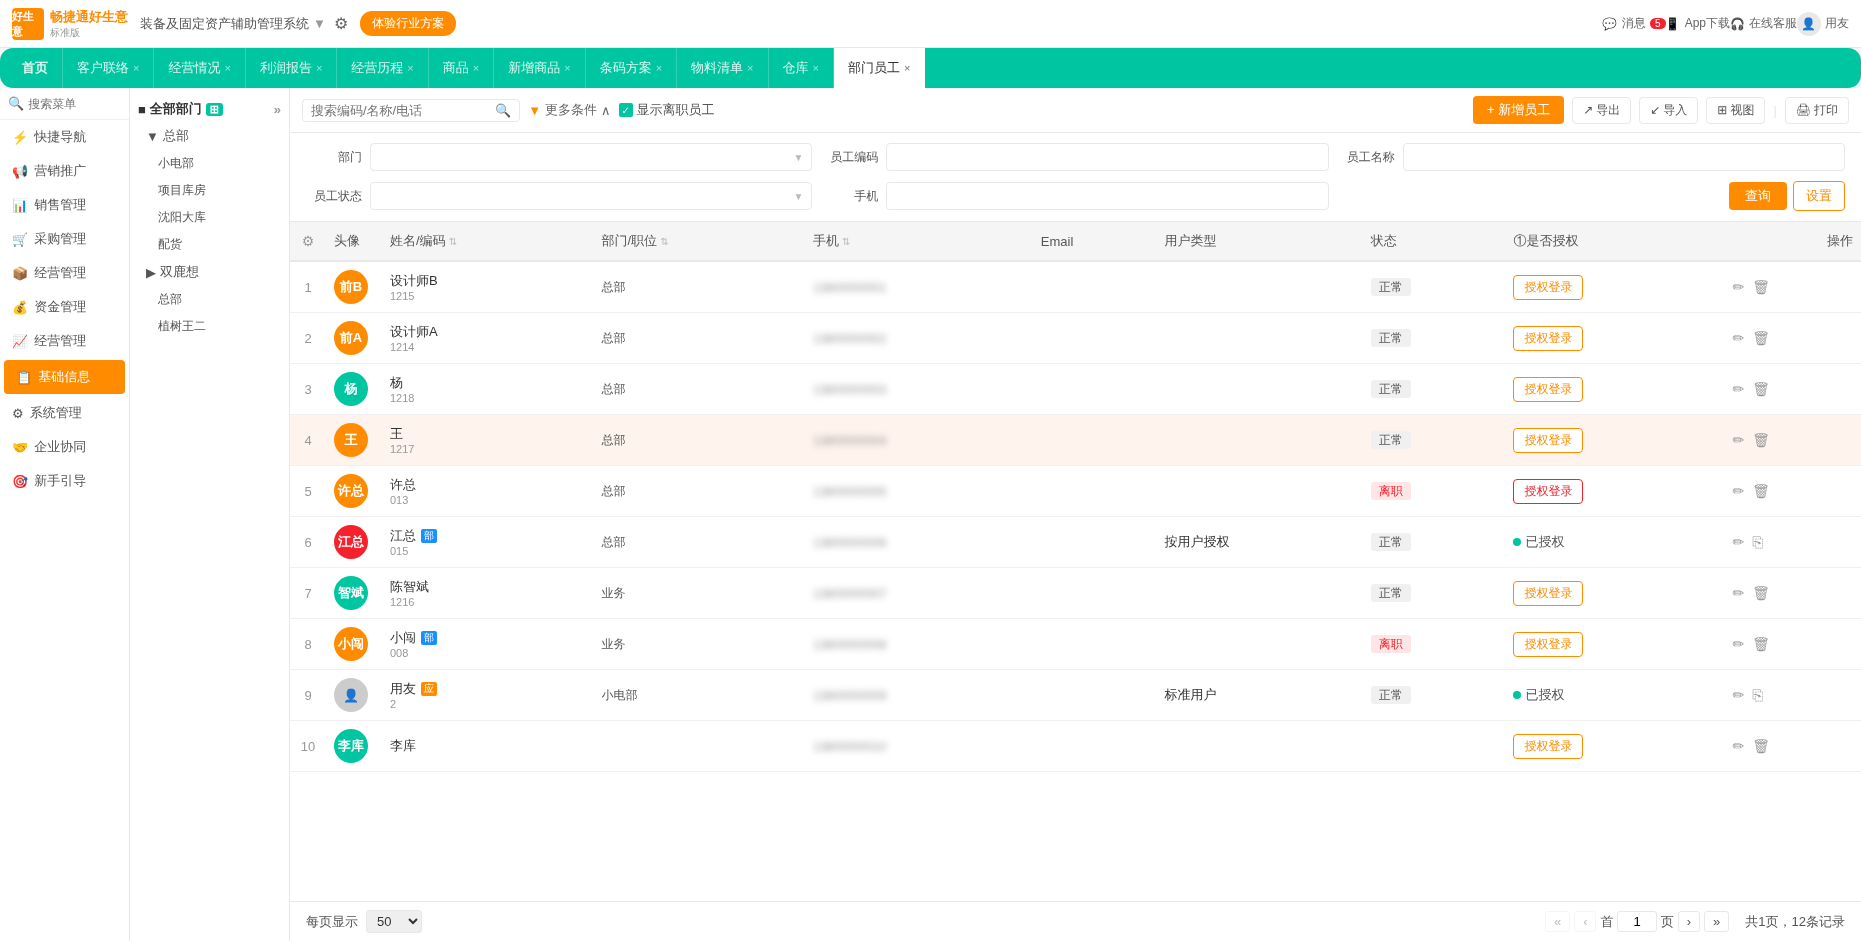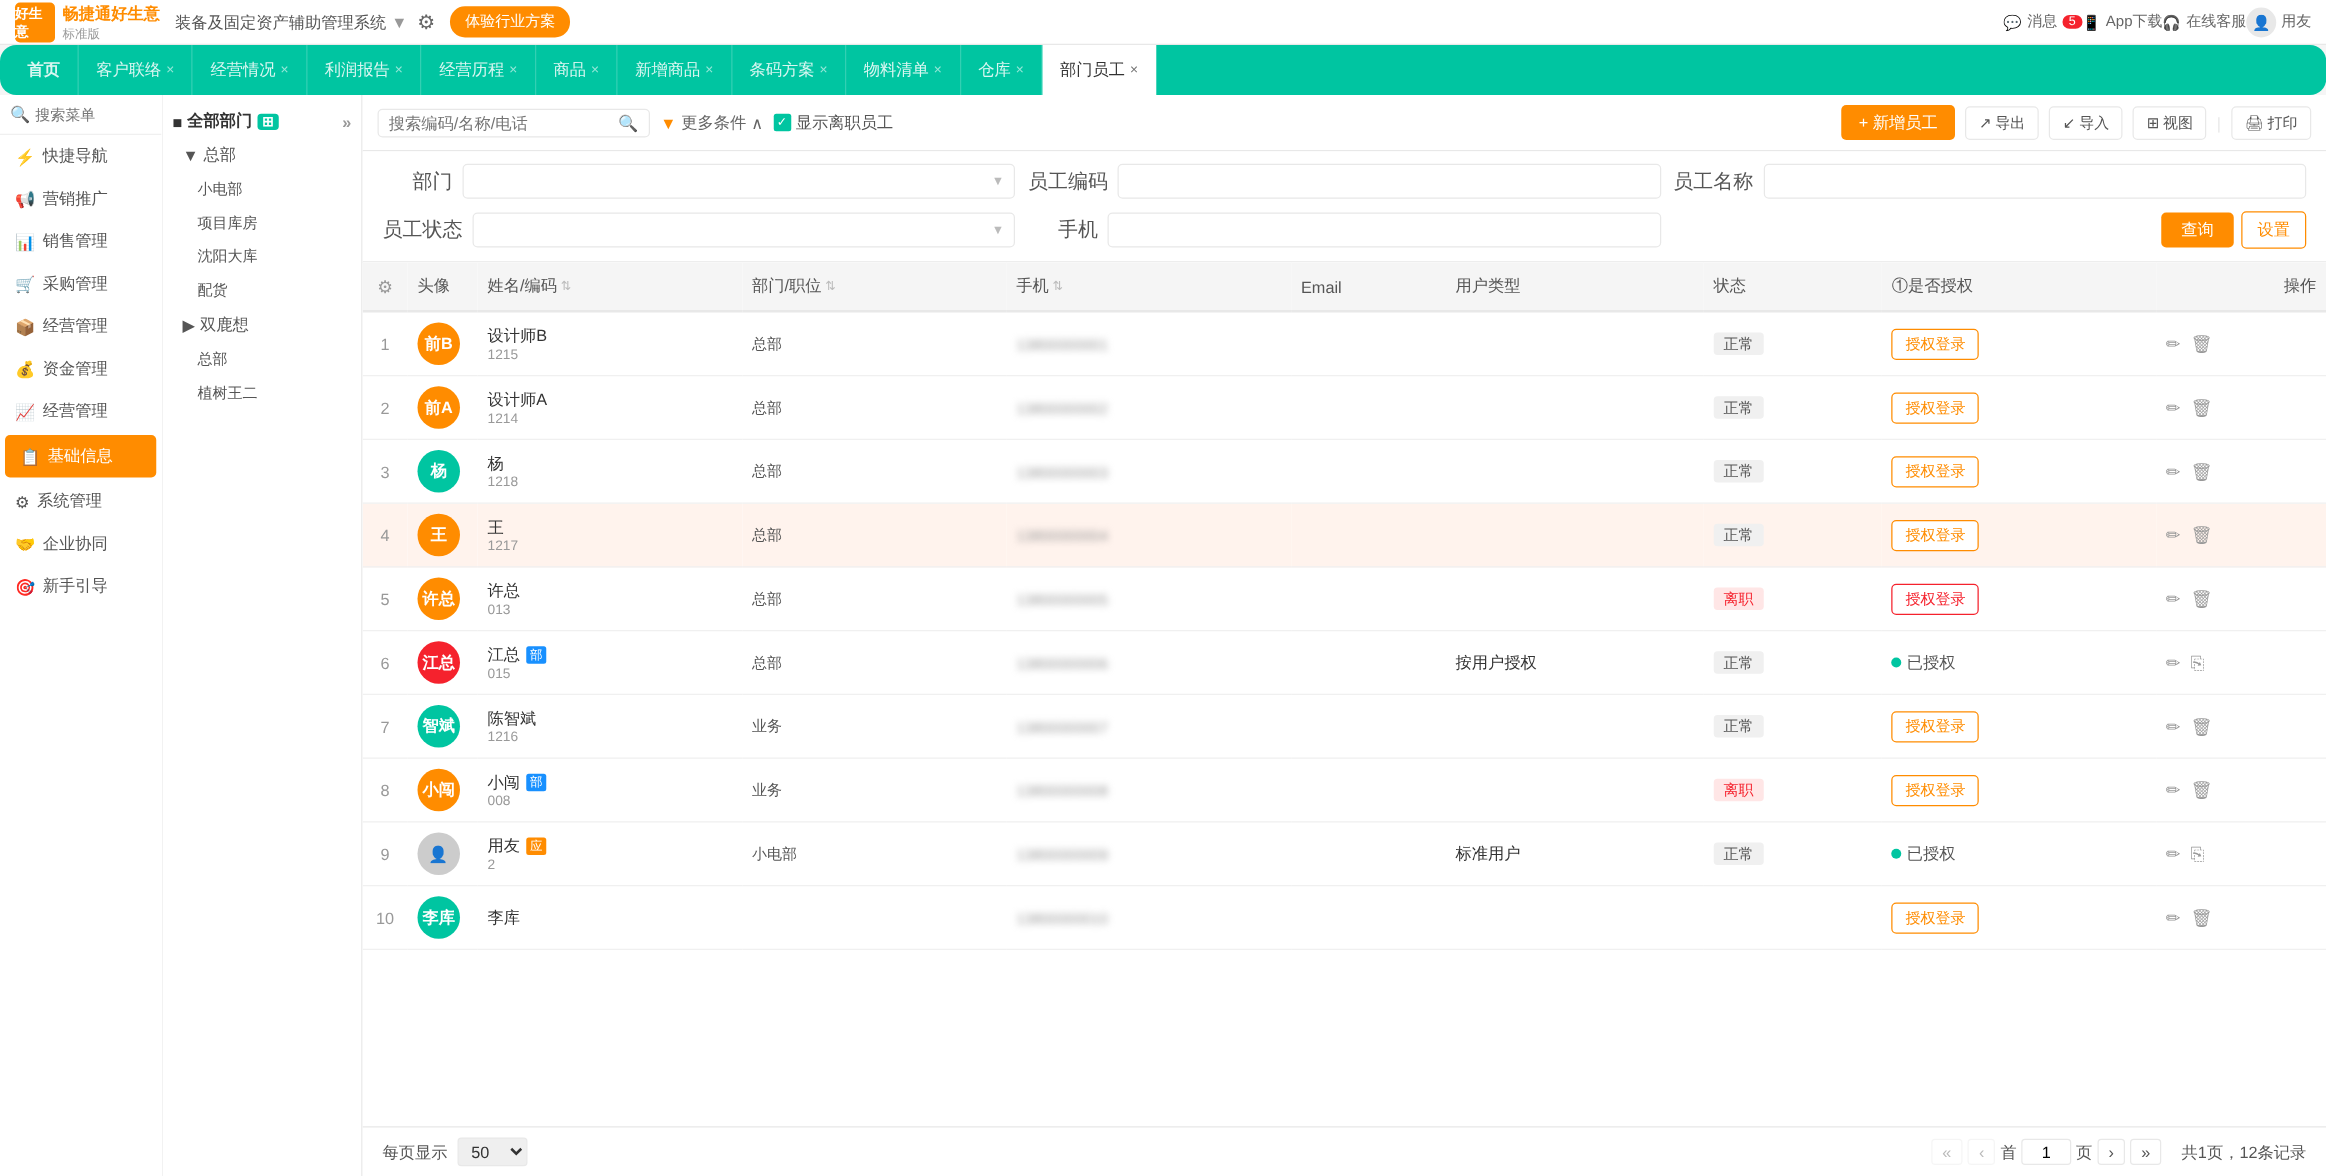--- a/index.html
+++ b/index.html
@@ -1,19 +1,19 @@
 <!DOCTYPE html>
 <html><head>
   <meta charset="utf-8">
   <style>
     * { box-sizing: border-box; margin: 0; padding: 0; }
     body { font-family: 'Microsoft YaHei', Arial, sans-serif; font-size: 13px; background: #f5f5f5; color: #333; height: 941px; overflow: hidden; display: flex; flex-direction: column; }
 
     
-    .top-bar { background: #fff; height: 36px; display: flex; align-items: center; padding: 12px 12px; border-bottom: 1px solid #e8e8e8; flex-shrink: 0; }
+    .top-bar { background: #fff; height: 48px; display: flex; align-items: center; padding: 12px 12px; border-bottom: 1px solid #e8e8e8; flex-shrink: 0; }
     .logo-area { display: flex; align-items: center; gap: 6px; margin-right: 12px; }
     .logo-icon { width: 32px; height: 32px; background: #ff8c00; border-radius: 4px; display: flex; align-items: center; justify-content: center; color: #fff; font-size: 11px; font-weight: bold; }
     .top-btn { display: flex; align-items: center; gap: 4px; font-size: 12px; color: #666; cursor: pointer; }
     .top-btn .badge { background: #f5222d; color: #fff; border-radius: 8px; font-size: 10px; padding: 0 4px; min-width: 16px; text-align: center; }
     .trial-btn { background: #ff8c00; color: #fff; border: none; border-radius: 12px; padding: 4px 12px; font-size: 12px; cursor: pointer; }
     .settings-icon { color: #666; cursor: pointer; font-size: 16px; }
 
     
     .nav-tabs { background: #00c5a1; height: 40px; display: flex; align-items: center; padding: 0 8px; flex-shrink: 0; overflow: hidden; border-radius: 13px; }
     .nav-tab { padding: 0 14px; height: 40px; display: flex; align-items: center; color: rgba(255,255,255,0.85); font-size: 13px; cursor: pointer; white-space: nowrap; border-right: 1px solid rgba(255,255,255,0.2); gap: 4px; }
@@ -54,21 +54,21 @@
     .filter-icon { color: #ff8c00; }
     .show-dimission { display: flex; align-items: center; gap: 4px; font-size: 13px; color: #555; cursor: pointer; }
     .checkbox-checked { width: 14px; height: 14px; background: #00c5a1; border-radius: 2px; display: flex; align-items: center; justify-content: center; color: #fff; font-size: 10px; }
     .search-right { margin-left: auto; display: flex; align-items: center; gap: 8px; }
     .add-emp-btn { background: #ff8c00; color: #fff; border: none; border-radius: 4px; padding: 5px 14px; font-size: 13px; cursor: pointer; display: flex; align-items: center; gap: 4px; }
     .action-btn { border: 1px solid #e8e8e8; background: #fff; border-radius: 4px; padding: 4px 10px; font-size: 12px; color: #555; cursor: pointer; display: flex; align-items: center; gap: 3px; }
 
     
     .filter-form { background: #fff; padding: 10px 16px; border-bottom: 1px solid #e8e8e8; flex-shrink: 0; display: grid; grid-template-columns: 1fr 1fr 1fr; gap: 10px; }
     .form-row { display: flex; align-items: center; gap: 8px; }
-    .form-label { font-size: 16px; color: #555; white-space: nowrap; min-width: 56px; text-align: right; }
+    .form-label { font-size: 12px; color: #555; white-space: nowrap; min-width: 56px; text-align: right; }
     .form-control { flex: 1; border: 1px solid #e8e8e8; border-radius: 4px; padding: 4px 8px; font-size: 13px; color: #333; display: flex; align-items: center; justify-content: space-between; cursor: pointer; min-height: 28px; }
     .form-control input { border: none; outline: none; flex: 1; font-size: 13px; }
     .form-control .arrow { color: #bbb; font-size: 10px; }
     .form-actions { display: flex; gap: 6px; align-items: center; justify-content: flex-end; }
     .query-btn { background: #ff8c00; color: #fff; border: none; border-radius: 4px; padding: 5px 16px; font-size: 13px; cursor: pointer; }
     .set-btn { background: #fff; color: #ff8c00; border: 1px solid #ff8c00; border-radius: 4px; padding: 5px 12px; font-size: 13px; cursor: pointer; }
 
     
     .table-wrap { flex: 1; overflow: auto; background: #fff; }
     table { width: 100%; border-collapse: collapse; }

